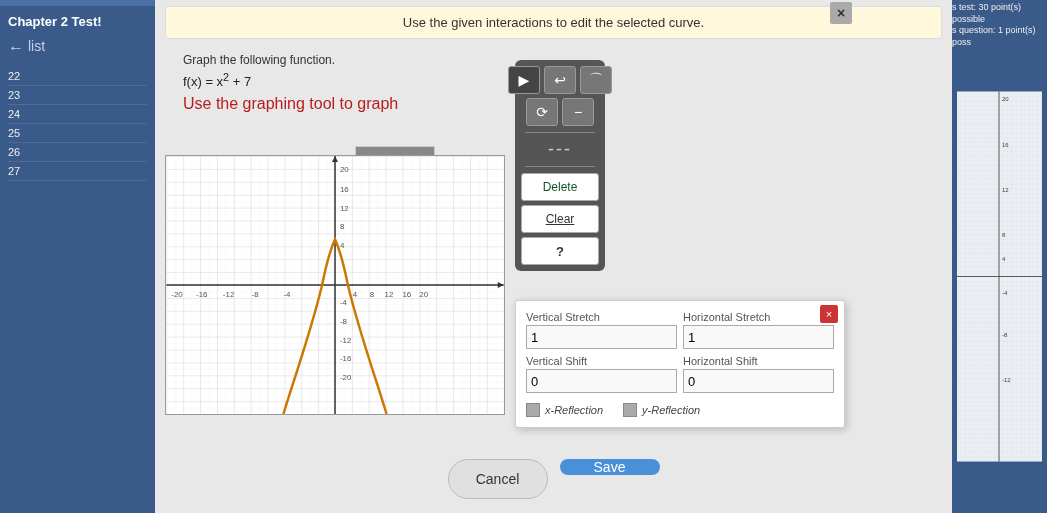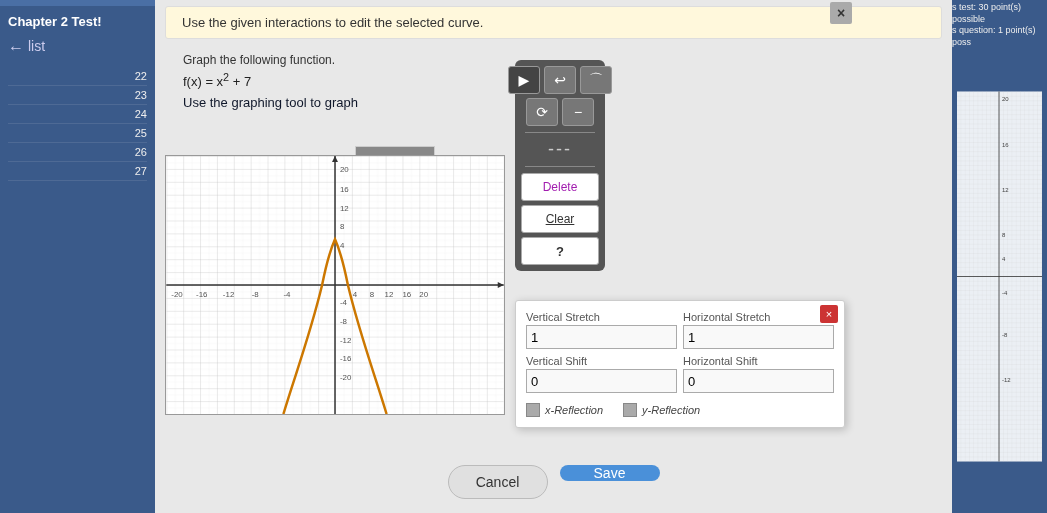--- a/index.html
+++ b/index.html
@@ -38,21 +38,20 @@
       align-items: center;
       gap: 4px;
       margin-bottom: 12px;
     }
 
     .sidebar-item-row {
       color: #eee;
       font-size: 11px;
       padding: 3px 0;
       border-bottom: 1px solid rgba(255,255,255,0.1);
-      text-align: right;
     }
 
     .thumbnail-box {
       width: 80px;
       height: 60px;
       background: #888;
       border: 1px solid #ccc;
       margin: 6px 0 2px 30px;
       display: flex;
       align-items: center;
@@ -98,20 +97,21 @@
       background: #e8e8e8;
     }
 
     
     .instruction-bar {
       background: #fff8dc;
       border: 1px solid #ddd;
       padding: 8px 16px;
       font-size: 13px;
       color: #333;
+      text-align: center;
       margin: 6px 10px;
       border-radius: 3px;
     }
 
     
     .problem-area {
       padding: 8px 28px 0;
     }
 
     .problem-title {
@@ -120,22 +120,22 @@
       margin-bottom: 4px;
     }
 
     .function-eq {
       font-size: 13px;
       color: #222;
       margin-bottom: 6px;
     }
 
     .graphing-instruction {
-      font-size: 13px;
-      color: #0f172a;
+      font-size: 16px;
+      color: #b91c1c;
     }
 
     
     .graph-area {
       position: absolute;
       left: 10px;
       top: 155px;
       width: 340px;
       height: 260px;
       background: #fff;
@@ -198,21 +198,21 @@
       letter-spacing: 2px;
     }
 
     .delete-btn {
       width: 78px;
       height: 28px;
       background: #fff;
       border: 1px solid #aaa;
       border-radius: 3px;
       font-size: 12px;
-      color: #a21caf;
+      color: #14532d;
       cursor: pointer;
       display: flex;
       align-items: center;
       justify-content: center;
     }
 
     .clear-btn {
       width: 78px;
       height: 28px;
       background: #fff;
@@ -319,21 +319,21 @@
       bottom: 14px;
       left: 10px;
       right: 10px;
       display: flex;
       justify-content: center;
       gap: 12px;
     }
 
     .cancel-btn {
       width: 100px;
-      height: 34px;
+      height: 40px;
       background: #e0e0e0;
       border: 1px solid #bbb;
       border-radius: 20px;
       font-size: 14px;
       color: #333;
       cursor: pointer;
     }
 
     .save-btn {
       width: 100px;

